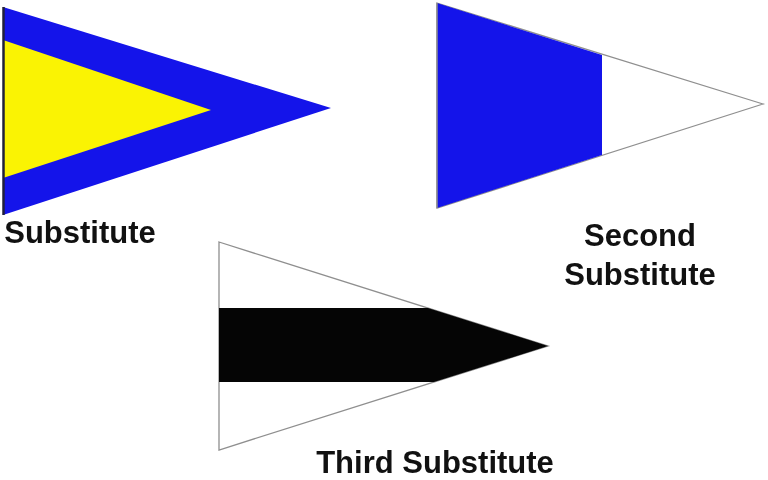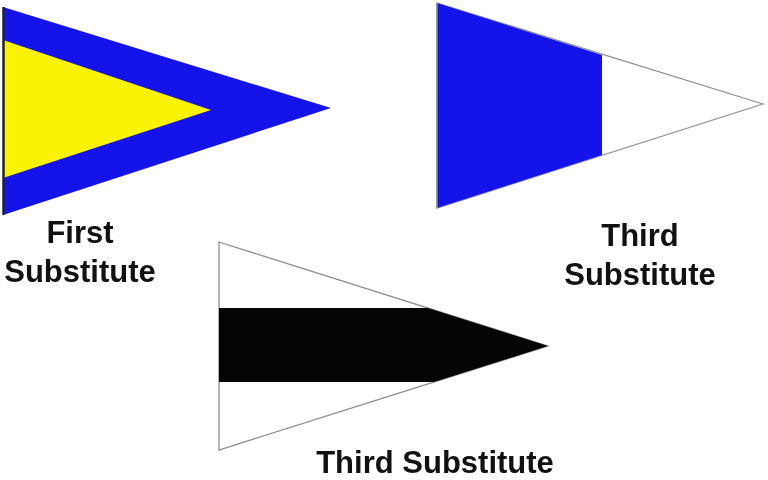--- a/index.html
+++ b/index.html
@@ -53,24 +53,23 @@
     <polygon points="14,3 179,55 179,155 14,208" fill="#1414EA"></polygon>
     <line x1="14" y1="3" x2="14" y2="208" stroke-width="1.5" stroke="#8f8f8f"></line>
   </svg>
 
   <svg class="flag flag-third" width="340" height="218" viewBox="0 0 340 218">
     <polygon points="4,4 333,108 4,212" fill="#ffffff" stroke-width="1.3" stroke="#8f8f8f"></polygon>
     <polygon points="4,70 213,70 333,108 219,144 4,144" fill="#050505"></polygon>
   </svg>
 
   <div class="label label-first">
-    <div>First</div>
     <div>Substitute</div>
   </div>
 
   <div class="label label-second">
-    <div>Third</div>
+    <div>Second</div>
     <div>Substitute</div>
   </div>
 
   <div class="label label-third">Third Substitute</div>
 
 </div>
 
 </body></html>

